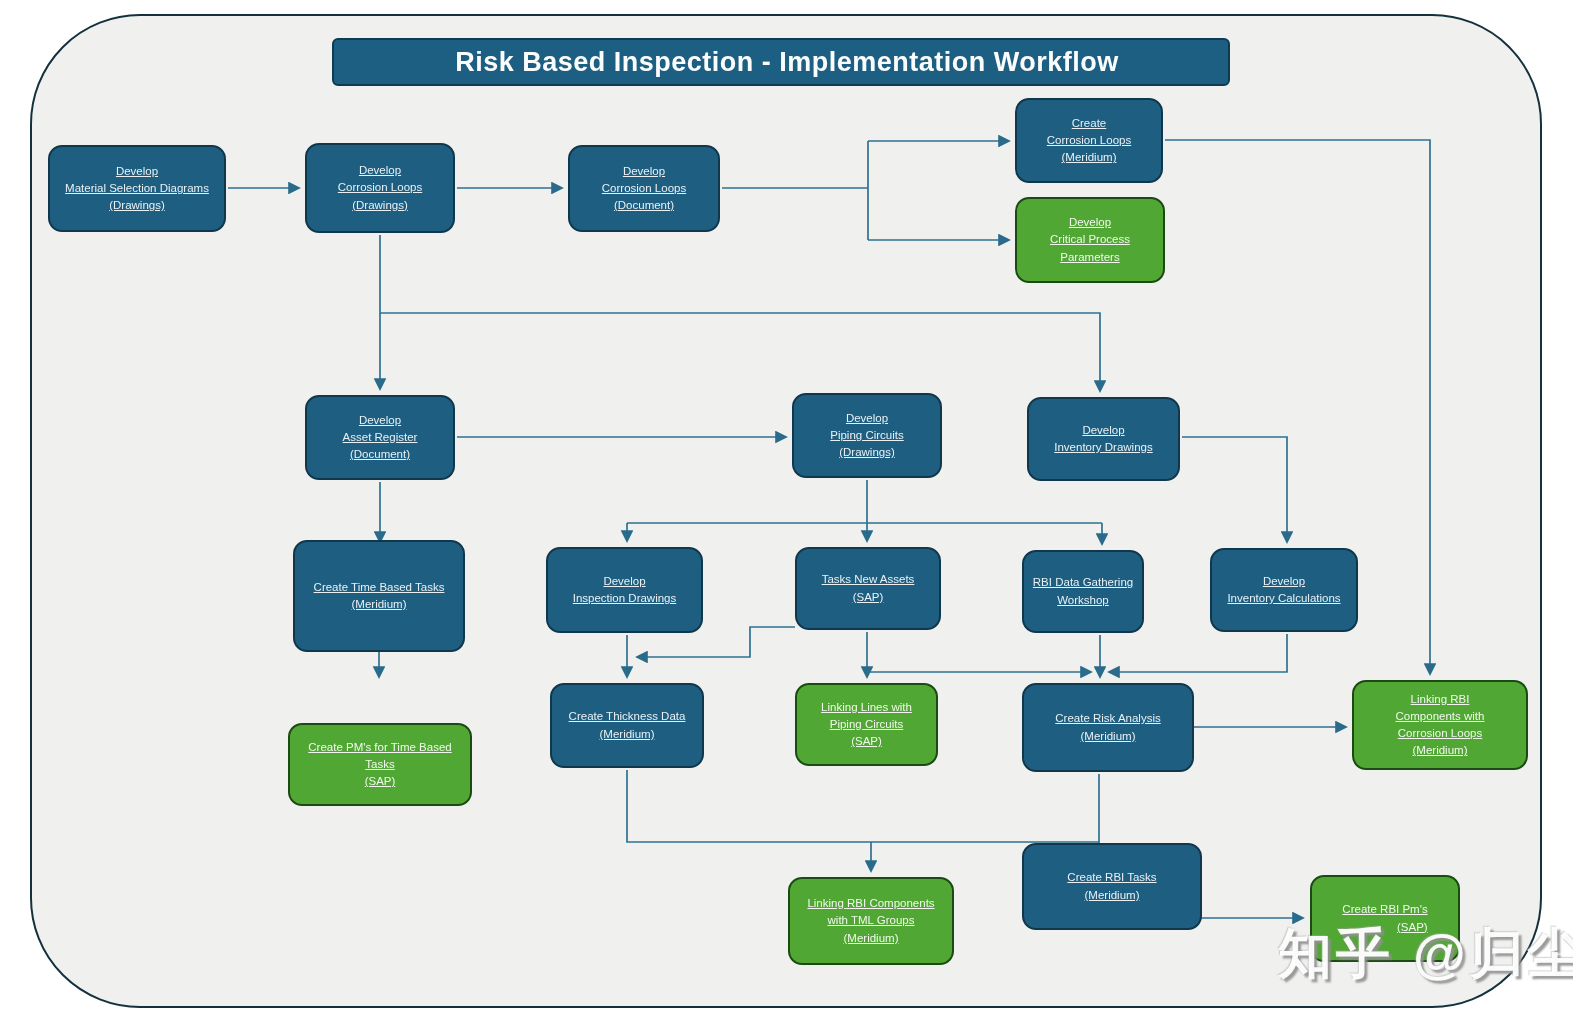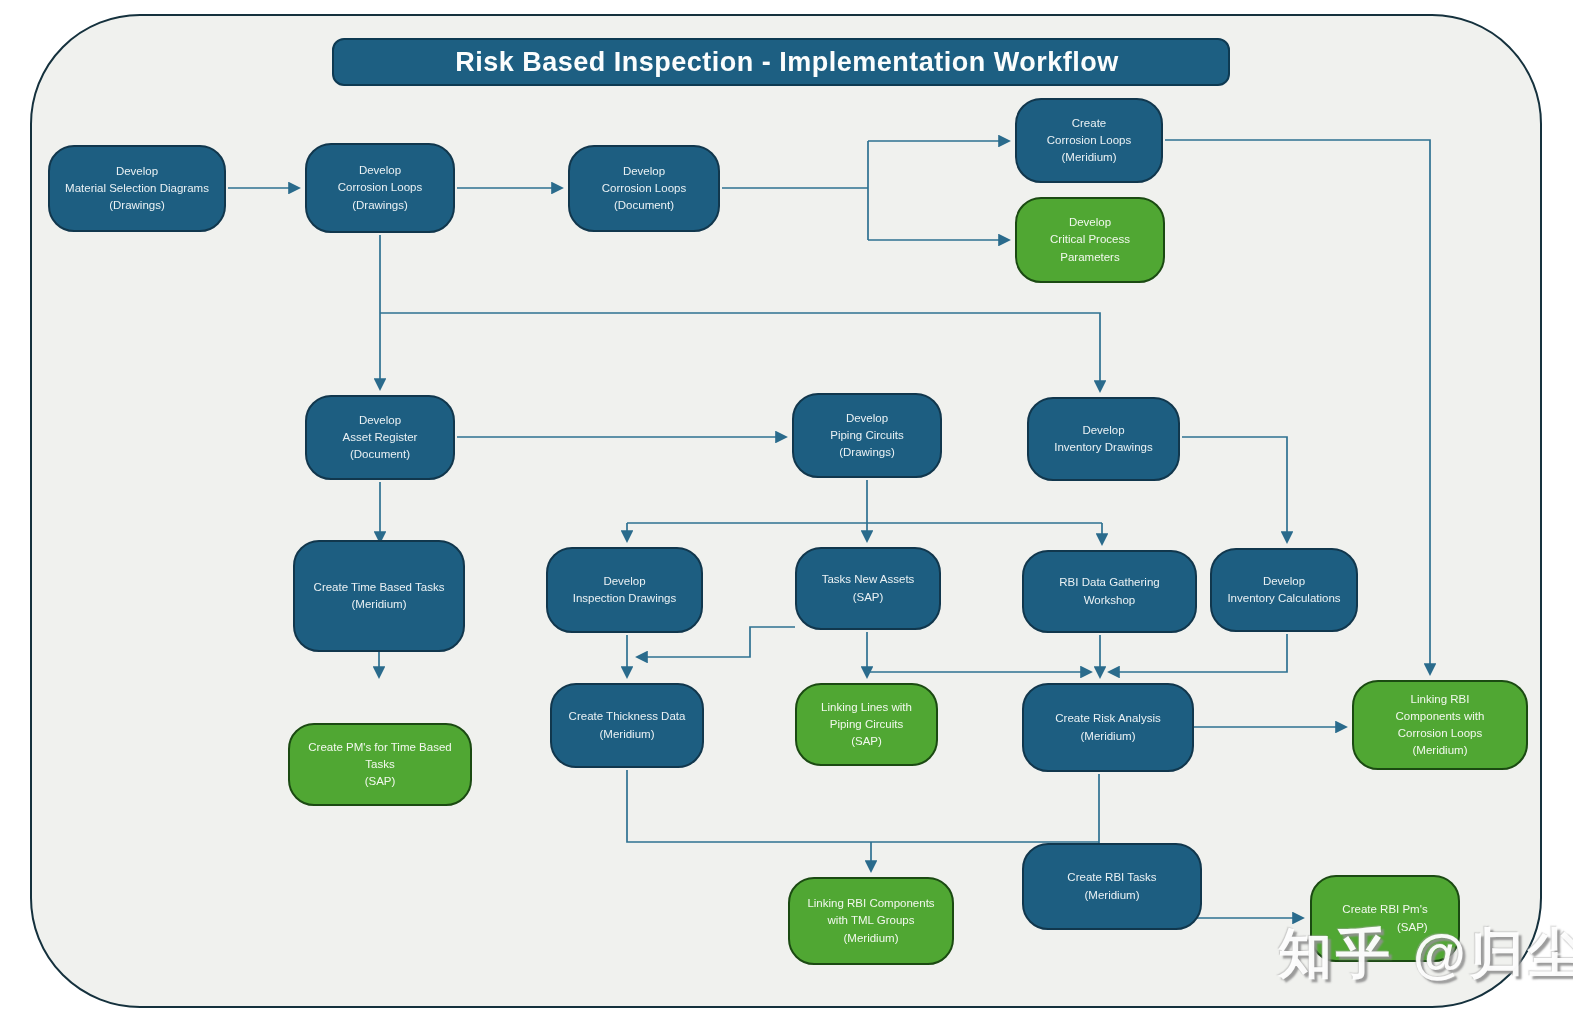--- a/index.html
+++ b/index.html
@@ -7,30 +7,31 @@
     position:relative;width:1573px;height:1024px;background:#ffffff;
     font-family:"Liberation Sans", sans-serif;overflow:hidden;
   }
   .outer{
     position:absolute;left:30px;top:14px;width:1512px;height:994px;
     background:#f0f1ee;border:2px solid #15313d;border-radius:110px;
     box-sizing:border-box;
   }
   .title-bar{
     position:absolute;left:332px;top:38px;width:898px;height:48px;
-    background:#1d5f82;border:2px solid #0e3a52;border-radius:12px;
+    background:#1d5f82;border:2px solid #0e3a52;border-radius:6px;
     box-sizing:border-box;display:flex;align-items:center;justify-content:center;
     color:#fbfdfd;font-size:27px;font-weight:bold;letter-spacing:.5px;z-index:3;padding-left:12px;
   }
   svg.wires{position:absolute;left:0;top:0;z-index:1;pointer-events:none;}
   .node{
-    position:absolute;z-index:2;box-sizing:border-box;border-radius:26px;
+    position:absolute;z-index:2;box-sizing:border-box;border-radius:14px;
     display:flex;align-items:center;justify-content:center;text-align:center;
     white-space:pre-line;font-size:11.5px;line-height:1.5;padding:4px 2px;
     color:#eaf1f4;
+    text-decoration:underline;
   }
   .node.teal{background:#1d5e81;border:2px solid #11374d;}
   .node.green{background:#50a733;border:2px solid #1b4a12;color:#f2f8ee;}
   .watermark{
     position:absolute;left:1278px;top:918px;z-index:4;
     font-size:54px;font-weight:600;color:rgba(255,255,255,0.95);
     text-shadow:3px 3px 2px rgba(145,145,145,0.9), -1px -1px 1px rgba(170,170,170,0.5);
     letter-spacing:4px;white-space:nowrap;
   }
 </style>
@@ -110,21 +111,21 @@
 (Drawings)</div>
   <div class="node teal" style="left:1027px;top:397px;width:153px;height:84px;">Develop
 Inventory Drawings</div>
 
   <div class="node teal" style="left:293px;top:540px;width:172px;height:112px;">Create Time Based Tasks
 (Meridium)</div>
   <div class="node teal" style="left:546px;top:547px;width:157px;height:86px;">Develop
 Inspection Drawings</div>
   <div class="node teal" style="left:795px;top:547px;width:146px;height:83px;">Tasks New Assets
 (SAP)</div>
-  <div class="node teal" style="left:1022px;top:550px;width:175px;height:83px;">RBI Data Gathering
+  <div class="node teal" style="left:1022px;top:550px;width:122px;height:83px;">RBI Data Gathering
 Workshop</div>
   <div class="node teal" style="left:1210px;top:548px;width:148px;height:84px;">Develop
 Inventory Calculations</div>
 
   <div class="node green" style="left:288px;top:683px;width:184px;height:83px;margin-top:40px;">Create PM's for Time Based
 Tasks
 (SAP)</div>
   <div class="node teal" style="left:550px;top:683px;width:154px;height:85px;">Create Thickness Data
 (Meridium)</div>
   <div class="node green" style="left:795px;top:683px;width:143px;height:83px;">Linking Lines with

